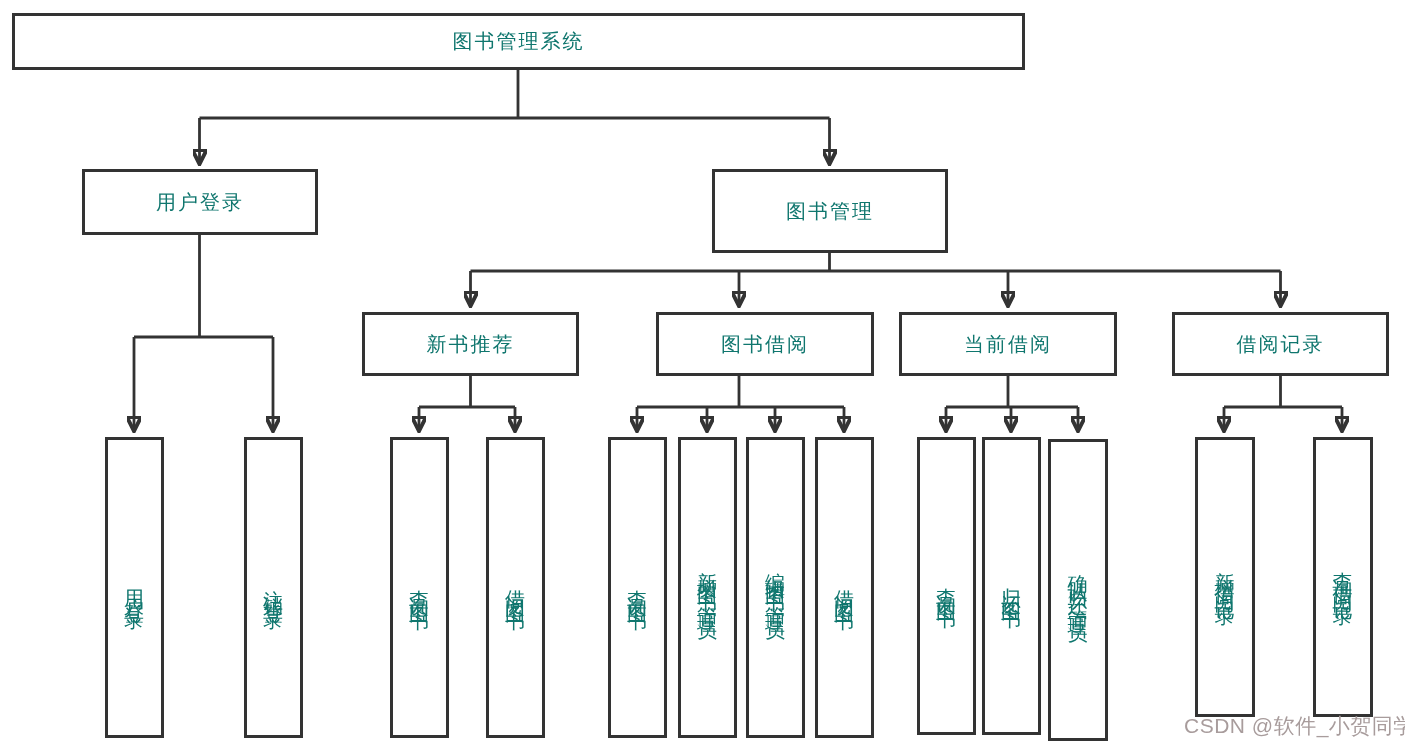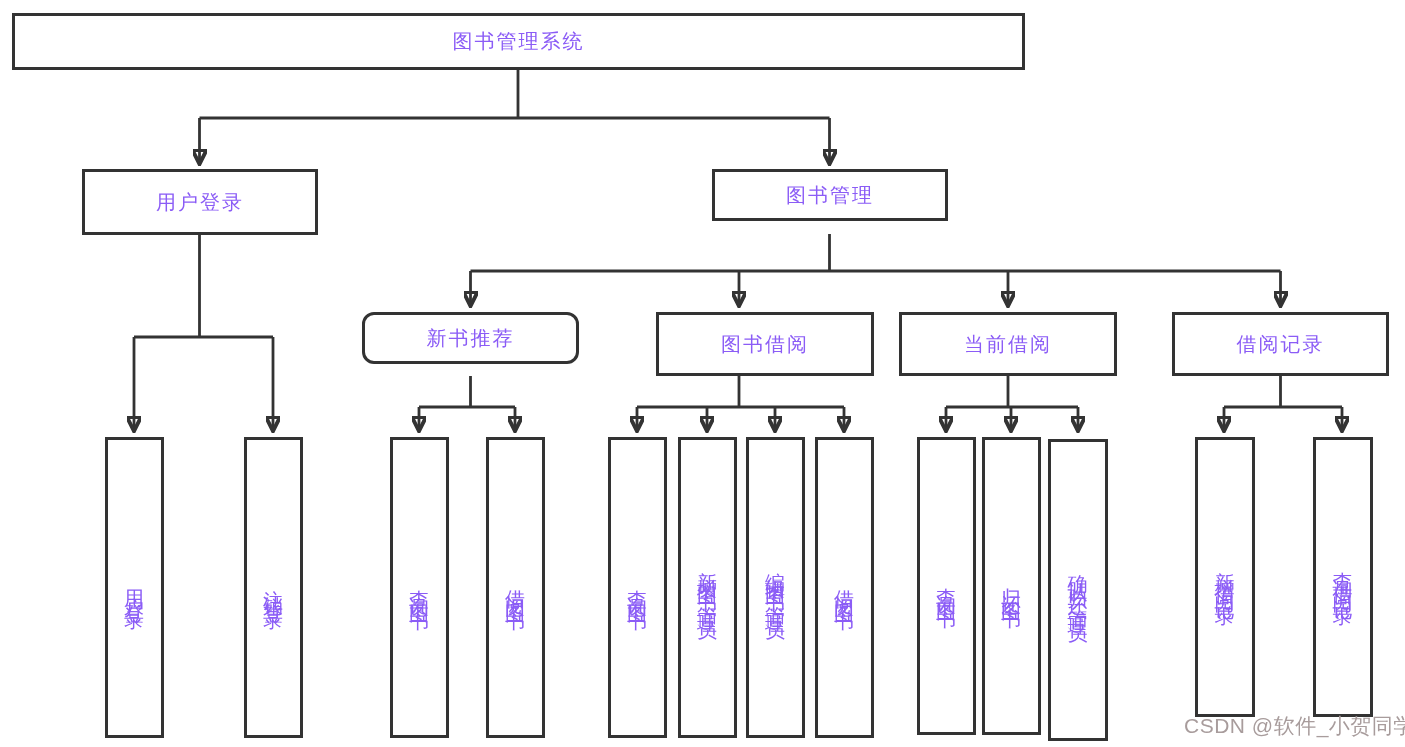--- a/index.html
+++ b/index.html
@@ -11,21 +11,21 @@
     overflow:hidden;
   }
   .box{
     position:absolute;
     box-sizing:border-box;
     border:3px solid #333333;
     background:#ffffff;
     display:flex;
     align-items:center;
     justify-content:center;
-    color:#8b5cf6;
+    color:#0f766e;
     font-weight:500;
   }
   .h{
     font-size:20px;
     letter-spacing:2px;
     white-space:nowrap;
   }
   .v{
     writing-mode:vertical-rl;
     text-orientation:mixed;
@@ -97,23 +97,23 @@
     <path d="M1011 407 V429" marker-end="url(#arrow)"></path>
     <path d="M1078 407 V429" marker-end="url(#arrow)"></path>
 
     <path d="M1224 407 V429" marker-end="url(#arrow)"></path>
     <path d="M1342 407 V429" marker-end="url(#arrow)"></path>
   </svg>
 
   <div class="box h" style="left:12px;top:13px;width:1013px;height:57px;">图书管理系统</div>
 
   <div class="box h" style="left:82px;top:169px;width:236px;height:66px;">用户登录</div>
-  <div class="box h" style="left:712px;top:169px;width:236px;height:52px;">图书管理</div>
+  <div class="box h" style="left:712px;top:169px;width:236px;height:84px;">图书管理</div>
 
-  <div class="box h" style="left:362px;top:312px;width:217px;height:52px;border-radius:12px;">新书推荐</div>
+  <div class="box h" style="left:362px;top:312px;width:217px;height:64px;">新书推荐</div>
   <div class="box h" style="left:630px;top:312px;width:218px;height:64px;margin-left:26px;">图书借阅</div>
   <div class="box h" style="left:1172px;top:312px;width:217px;height:64px;">借阅记录</div>
   <div class="box h" style="left:899px;top:312px;width:218px;height:64px;">当前借阅</div>
 
   <div class="box v" style="left:105px;top:437px;width:59px;height:301px;">用户登录</div>
   <div class="box v" style="left:244px;top:437px;width:59px;height:301px;">注销登录</div>
 
   <div class="box v" style="left:390px;top:437px;width:59px;height:301px;">查询图书</div>
   <div class="box v" style="left:486px;top:437px;width:59px;height:301px;">借阅图书</div>
 

